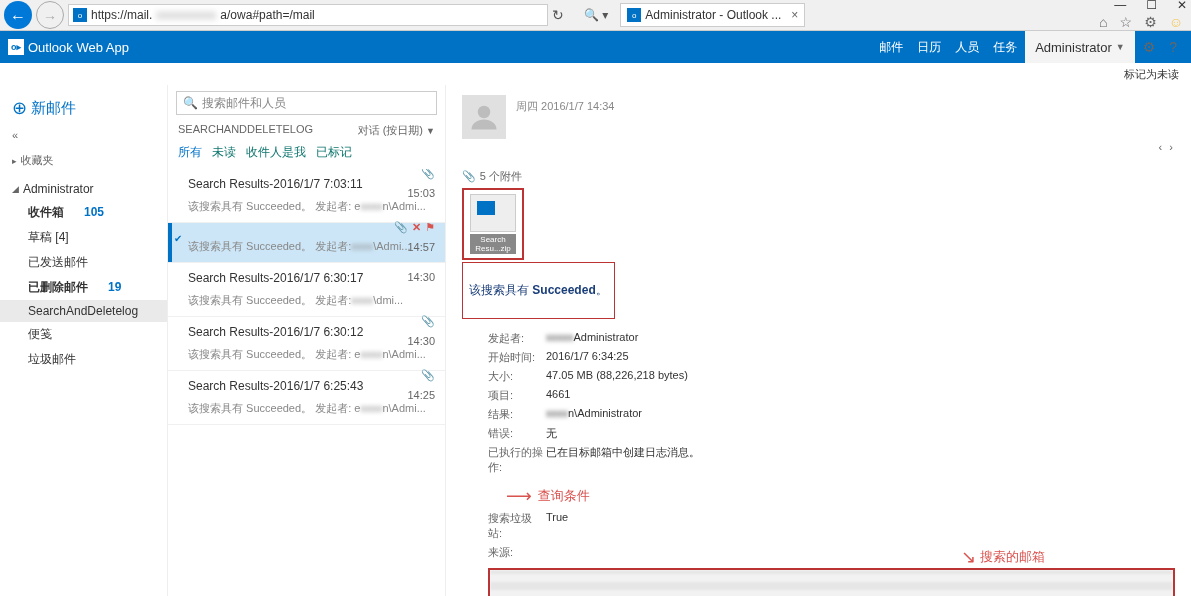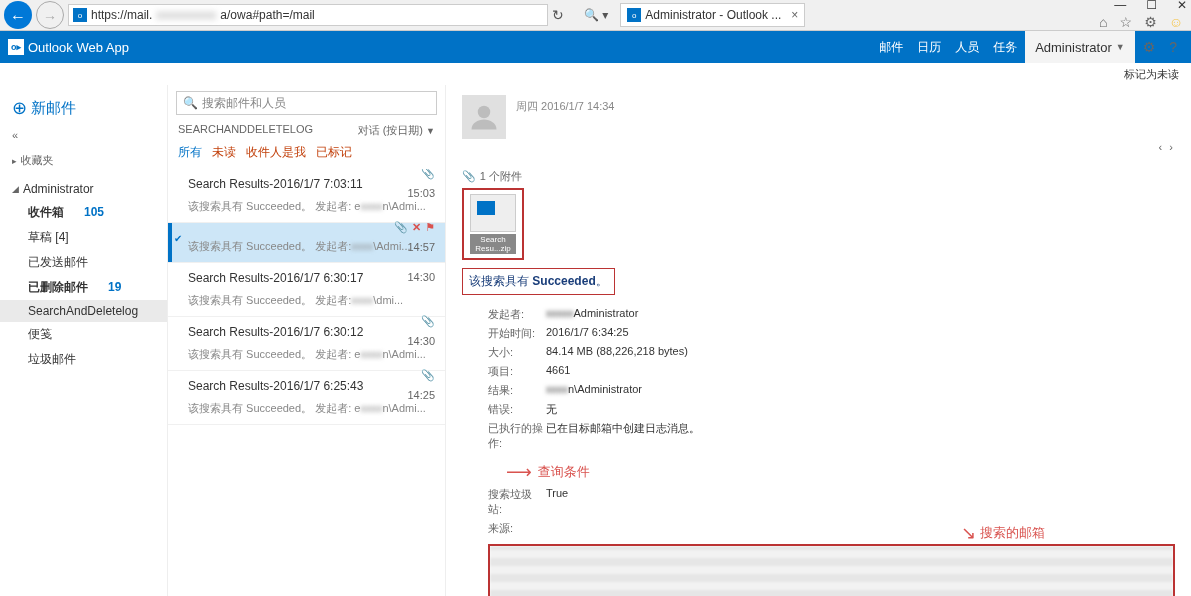--- a/index.html
+++ b/index.html
@@ -48,21 +48,21 @@
 .folder-count { color: #0072c6; margin-left: 20px; }
 .folder-bold { font-weight: bold; }
 
 
 .msg-list { width: 278px; border-right: 1px solid #eee; display: flex; flex-direction: column; }
 .search-row { padding: 6px 8px; }
 .search-box { width: 100%; height: 24px; border: 1px solid #ccc; display: flex; align-items: center; padding: 0 6px; gap: 4px; color: #888; font-size: 12px; }
 .folder-title-row { padding: 2px 10px; display: flex; justify-content: space-between; font-size: 11px; color: #666; }
 .filter-row { padding: 4px 10px 8px; display: flex; gap: 10px; font-size: 12px; }
 .filter-active { color: #0072c6; }
-.filter-item { color: #c2410c; }
+.filter-item { color: #0f766e; }
 .msg-items { overflow-y: auto; }
 .msg-item { padding: 8px 10px; border-bottom: 1px solid #f0f0f0; position: relative; cursor: pointer; }
 .msg-item.selected { background: #cde6f7; }
 .msg-item.selected::before { content: ""; position: absolute; left: 0; top: 0; bottom: 0; width: 4px; background: #0072c6; }
 .msg-item .check { position: absolute; left: 6px; top: 10px; color: #0072c6; font-size: 10px; }
 .msg-subject { font-size: 12px; color: #333; margin-left: 10px; }
 .msg-preview { font-size: 11px; color: #888; margin-left: 10px; margin-top: 8px; }
 .msg-time { position: absolute; right: 10px; top: 8px; font-size: 11px; color: #666; }
 .msg-icons { position: absolute; right: 10px; top: 6px; display: flex; gap: 4px; font-size: 11px; color: #666; }
 .msg-icons.top2 { top: -2px; }
@@ -76,21 +76,21 @@
 .from-row { display: flex; align-items: flex-start; gap: 10px; }
 .avatar { width: 44px; height: 44px; background: #e0e0e0; display: flex; align-items: center; justify-content: center; }
 .avatar svg { width: 30px; height: 30px; }
 .date-txt { font-size: 11px; color: #888; margin-top: 4px; }
 .paging { position: absolute; right: 16px; top: 56px; font-size: 11px; color: #666; letter-spacing: 2px; }
 .attach-row { margin-top: 30px; font-size: 11px; color: #666; display: flex; align-items: center; gap: 4px; }
 .attach-box { margin-top: 4px; width: 62px; border: 2px solid #b33; padding: 4px; display: flex; flex-direction: column; align-items: center; gap: 2px; }
 .attach-thumb { width: 46px; height: 38px; background: #eee; border: 1px solid #ccc; position: relative; }
 .attach-thumb::after { content: ""; position: absolute; left: 6px; top: 6px; width: 18px; height: 14px; background: #0072c6; }
 .attach-name { font-size: 8px; background: #888; color: #fff; padding: 1px 2px; width: 46px; text-align: center; }
-.status-box { margin-top: 8px; border: 1px solid #b33; padding: 4px 6px; display: inline-block; font-size: 12px; color: #1a3e7a; }
+.status-box { margin-top: 2px; border: 1px solid #b33; padding: 19px 6px; display: inline-block; font-size: 12px; color: #1a3e7a; }
 .status-box b { font-weight: bold; }
 .detail-tbl { margin-top: 10px; margin-left: 26px; font-size: 11px; }
 .detail-tbl .row { display: flex; padding: 2px 0; }
 .detail-tbl .lbl { width: 58px; color: #666; }
 .detail-tbl .val { color: #333; }
 .query-row { border: 1px solid #b33; padding: 2px 4px; display: inline-flex; }
 .anno-arrow { color: #d9534f; font-size: 18px; margin-left: 18px; }
 .anno-text { color: #d9534f; font-size: 13px; margin-left: 6px; }
 .big-red-box { margin-top: 6px; margin-left: 26px; border: 2px solid #b33; height: 120px; position: relative; overflow: hidden; }
 .pixelate { position: absolute; inset: 0; background:
@@ -248,21 +248,21 @@
             <path d="M2 22c0-5 5-8 10-8s10 3 10 8"></path>
           </svg>
       </div>
       <div>
         <div class="date-txt">周四 2016/1/7 14:34</div>
       </div>
     </div>
     <div class="paging">‹  ›</div>
     <div class="attach-row">
       <span>📎</span>
-      <span>1 个附件</span>
+      <span>5 个附件</span>
     </div>
     <div class="attach-box">
       <div class="attach-thumb"></div>
       <div class="attach-name">Search Resu...zip</div>
     </div>
     <div class="status-box">
       <span>该搜索具有 </span><b>Succeeded</b><span>。</span>
     </div>
 
     <div class="detail-tbl">
@@ -270,21 +270,21 @@
           <span class="lbl">发起者:</span>
           <span class="val blur">xxxxx</span>
           <span class="val">Administrator</span>
         </div>
       <div class="row">
           <span class="lbl">开始时间:</span>
           <span class="val">2016/1/7 6:34:25</span>
         </div>
       <div class="row">
           <span class="lbl">大小:</span>
-          <span class="val">84.14 MB (88,226,218 bytes)</span>
+          <span class="val">47.05 MB (88,226,218 bytes)</span>
         </div>
       <div class="row">
           <span class="lbl">项目:</span>
           <span class="val">4661</span>
         </div>
       <div class="row">
           <span class="lbl">结果:</span>
           <span class="val blur">xxxx</span>
           <span class="val">n\Administrator</span>
         </div>

